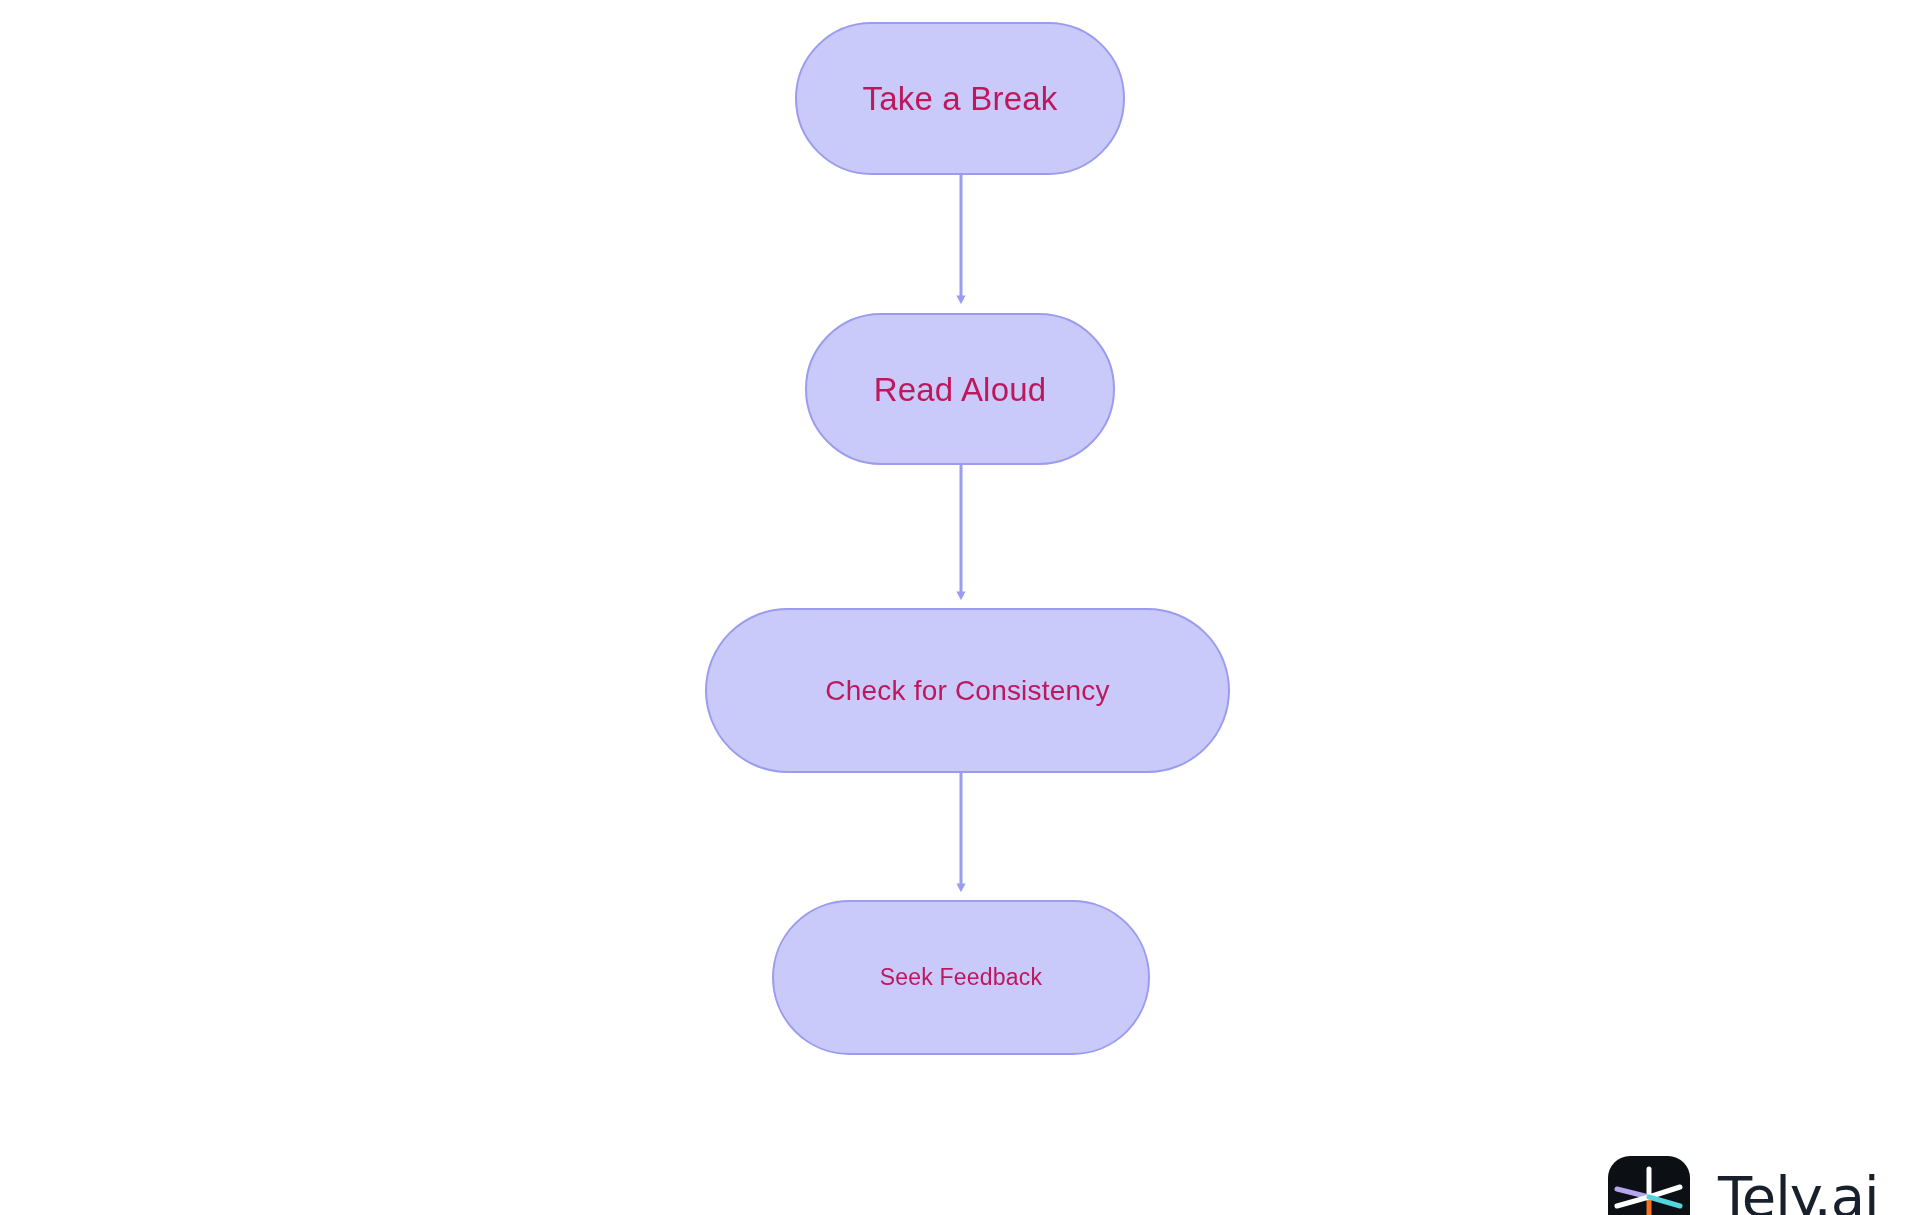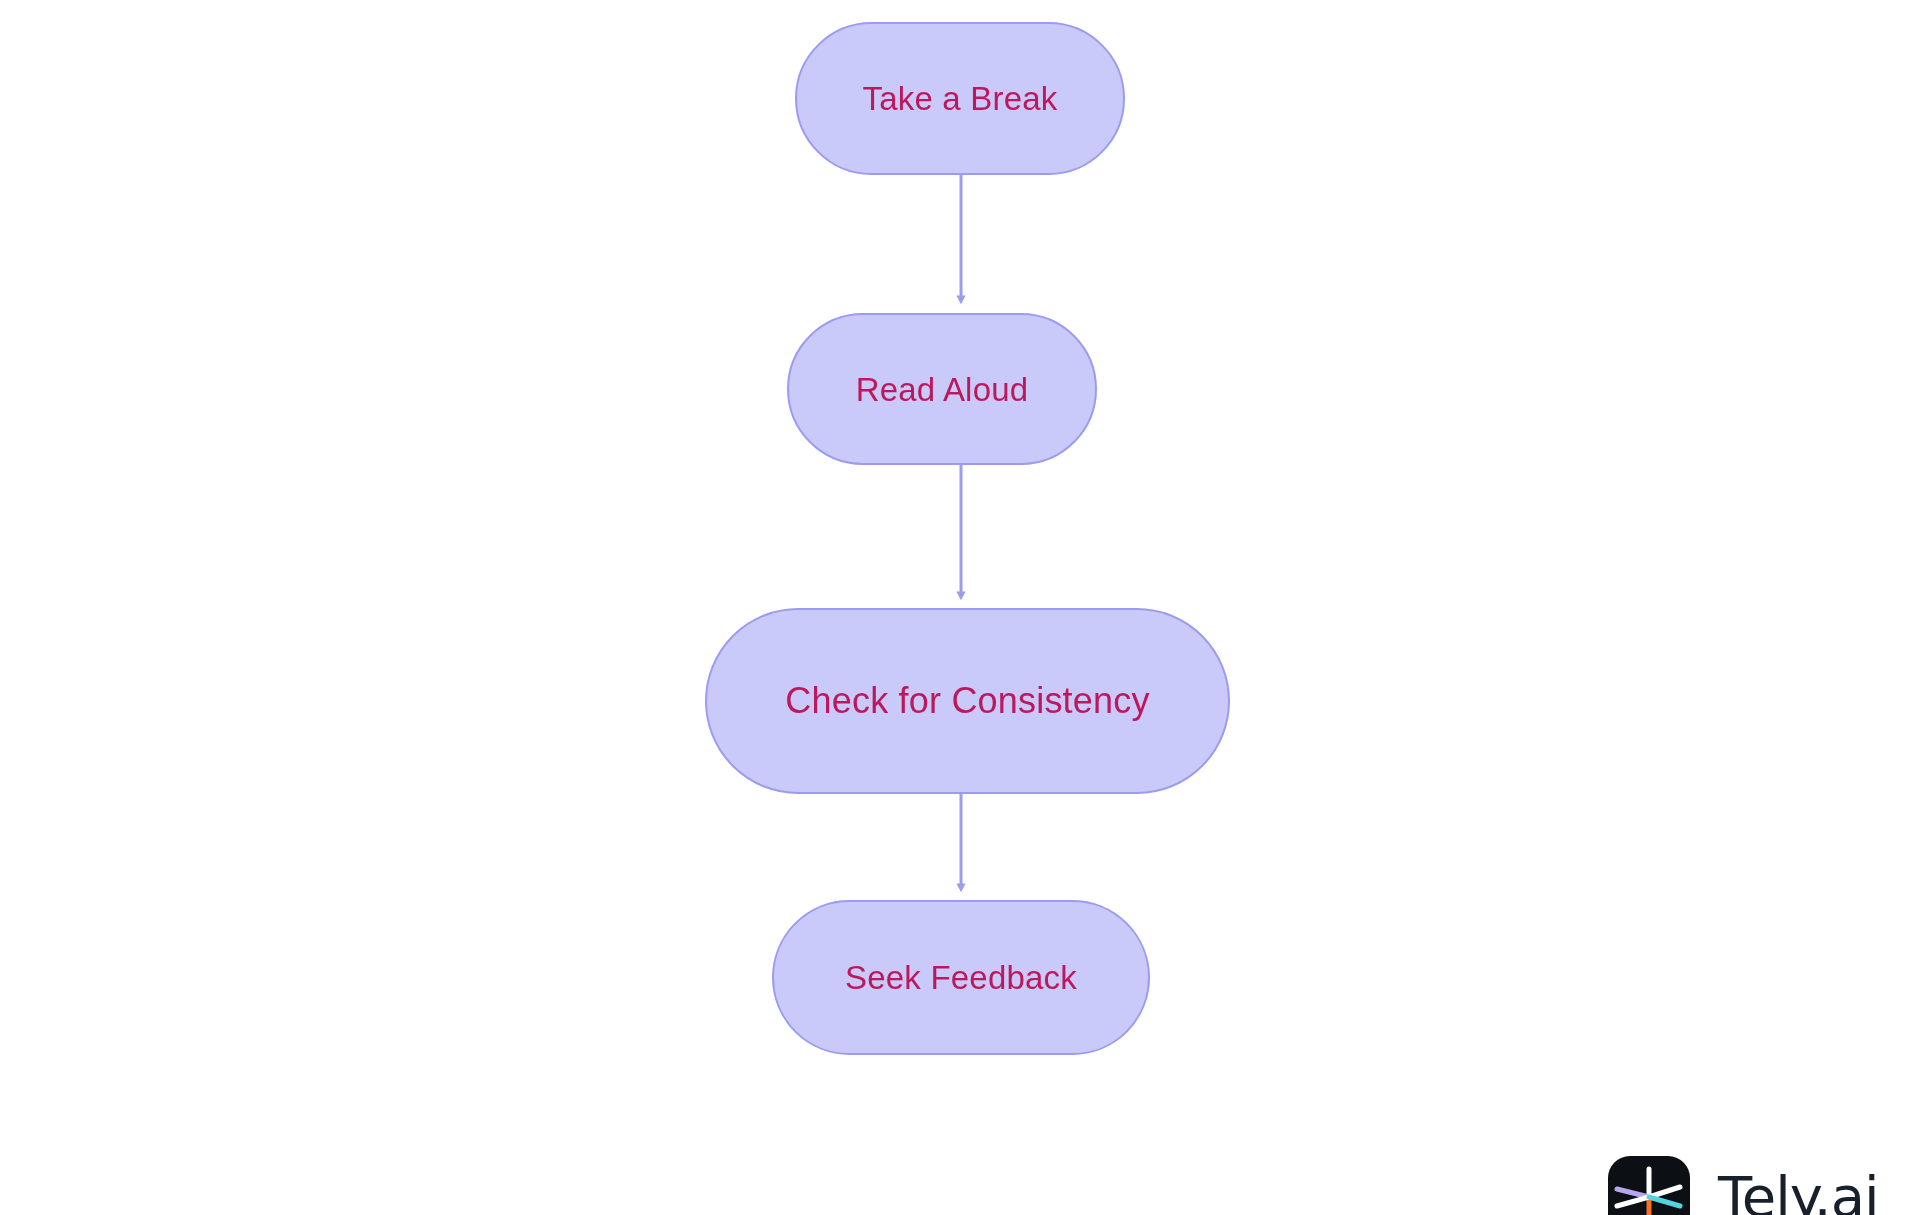--- a/index.html
+++ b/index.html
@@ -46,23 +46,23 @@
     white-space: nowrap;
     -webkit-font-smoothing: antialiased;
   }
   .node-label {
     display: block;
     line-height: 1;
   }
 
   
   #node-0 { left: 795px;  top: 22px;   width: 330px; height: 153px; font-size: 33px; }
-  #node-1 { left: 787px;  top: 313px;  width: 310px; height: 152px; font-size: 33px; }
-  #node-2 { left: 705px;  top: 608px;  width: 525px; height: 186px; font-size: 36px; }
-  #node-3 { left: 772px;  top: 900px;  width: 378px; height: 155px; font-size: 33px; }
+  #node-1 { left: 805px;  top: 313px;  width: 310px; height: 152px; font-size: 33px; }
+  #node-2 { left: 705px;  top: 608px;  width: 525px; height: 165px; font-size: 28px; }
+  #node-3 { left: 772px;  top: 900px;  width: 378px; height: 155px; font-size: 23px; }
 
   .edges {
     position: absolute;
     left: 0;
     top: 0;
     width: 1920px;
     height: 1100px;
     pointer-events: none;
   }
 

